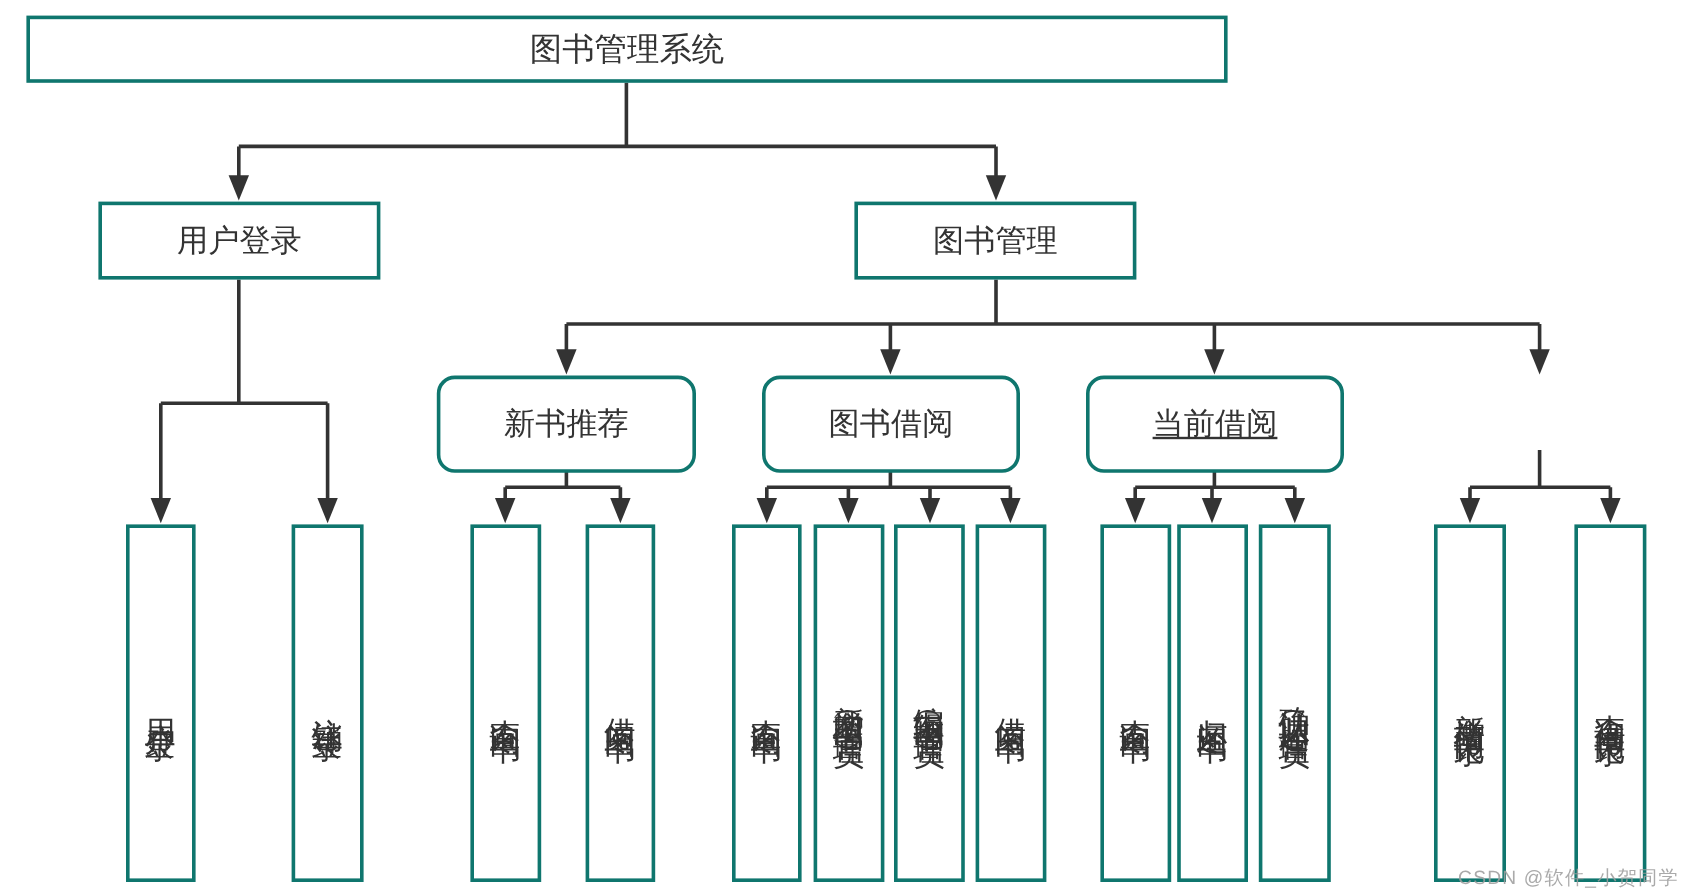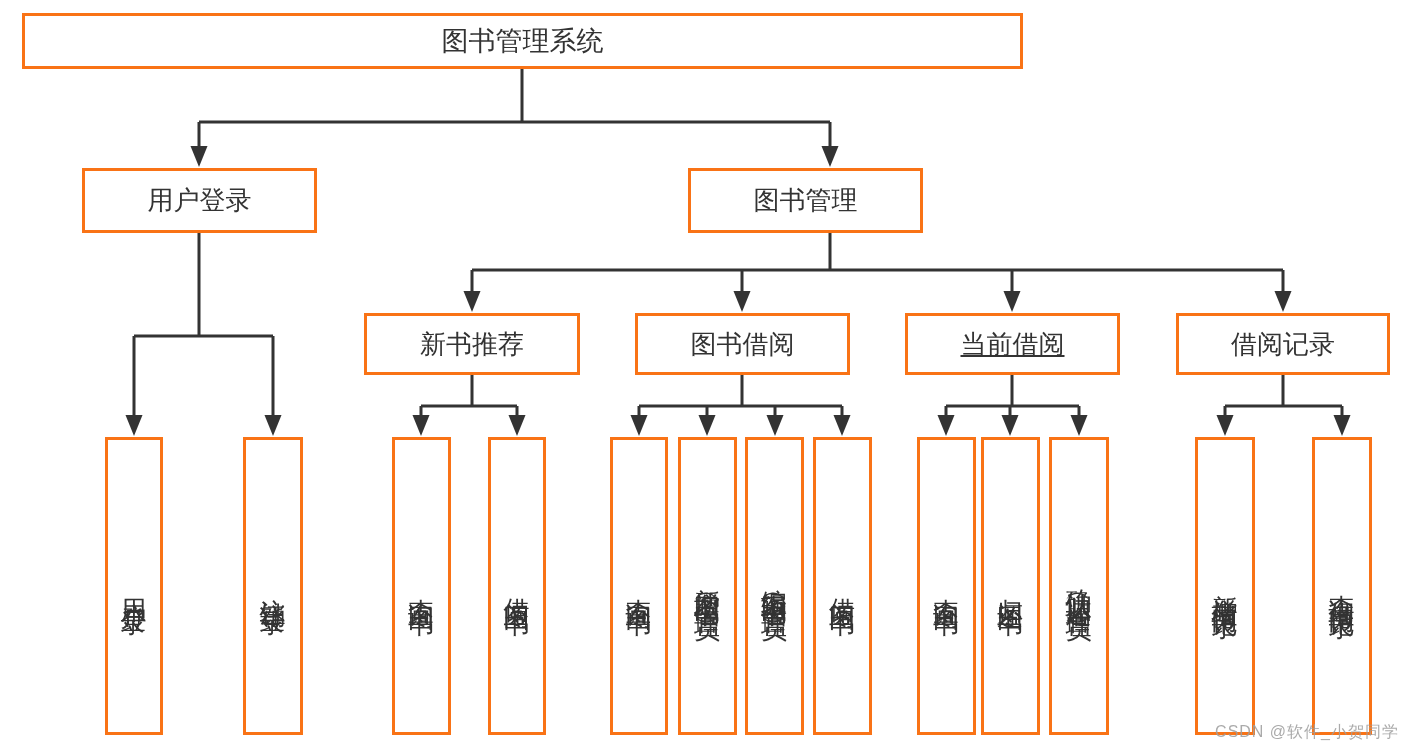--- a/index.html
+++ b/index.html
@@ -4,27 +4,27 @@
 <style>
   html,body{margin:0;padding:0;background:#fff;}
   .canvas{
     position:relative;width:1405px;height:747px;background:#ffffff;
     font-family:"Liberation Sans","DejaVu Sans",sans-serif;overflow:hidden;
   }
   .connectors{position:absolute;left:0;top:0;width:1405px;height:747px;}
   .connectors .line{stroke:#333333;stroke-width:3;fill:none;}
   .connectors .arrow{fill:#333333;stroke:none;}
   .node{
-    position:absolute;box-sizing:border-box;border:3px solid #f97316;background:#ffffff;
+    position:absolute;box-sizing:border-box;border:3px solid #0f766e;background:#ffffff;
     display:flex;align-items:center;justify-content:center;
     color:#333333;font-size:26px;z-index:2;
   }
   .node.root{left:22px;top:13px;width:1001px;height:56px;font-size:27px;}
   .node.l2{top:168px;width:235px;height:65px;}
-  .node.l3{top:313px;height:62px;}
+  .node.l3{top:313px;height:81px;border-radius:15px;}
   .node.leaf{
     top:437px;height:298px;
     writing-mode:vertical-rl;text-orientation:mixed;
     letter-spacing:4px;font-size:26px;line-height:1;
   }
   .watermark{
     position:absolute;right:6px;bottom:4px;z-index:6;
     font-size:16px;color:rgba(158,158,158,0.88);letter-spacing:1px;
     white-space:nowrap;
   }
@@ -77,35 +77,32 @@
     </g>
   </svg>
 
   <div class="node root">
     <span>图书管理系统</span>
   </div>
 
   <div class="node l2" style="left:82px;">
     <span>用户登录</span>
   </div>
-  <div class="node l2" style="left:688px;">
+  <div class="node l2" style="left:712px;">
     <span>图书管理</span>
   </div>
 
   <div class="node l3" style="left:364px;width:216px;">
     <span>新书推荐</span>
   </div>
   <div class="node l3" style="left:635px;width:215px;">
     <span>图书借阅</span>
   </div>
   <div class="node l3" style="left:905px;width:215px;text-decoration:underline;">
     <span>当前借阅</span>
-  </div>
-  <div class="node l3" style="left:1176px;width:214px;">
-    <span>借阅记录</span>
   </div>
 
   <div class="node leaf" style="left:105px;width:58px;">
     <span>用户登录</span>
   </div>
   <div class="node leaf" style="left:243px;width:60px;">
     <span>注销登录</span>
   </div>
 
   <div class="node leaf" style="left:392px;width:59px;">

